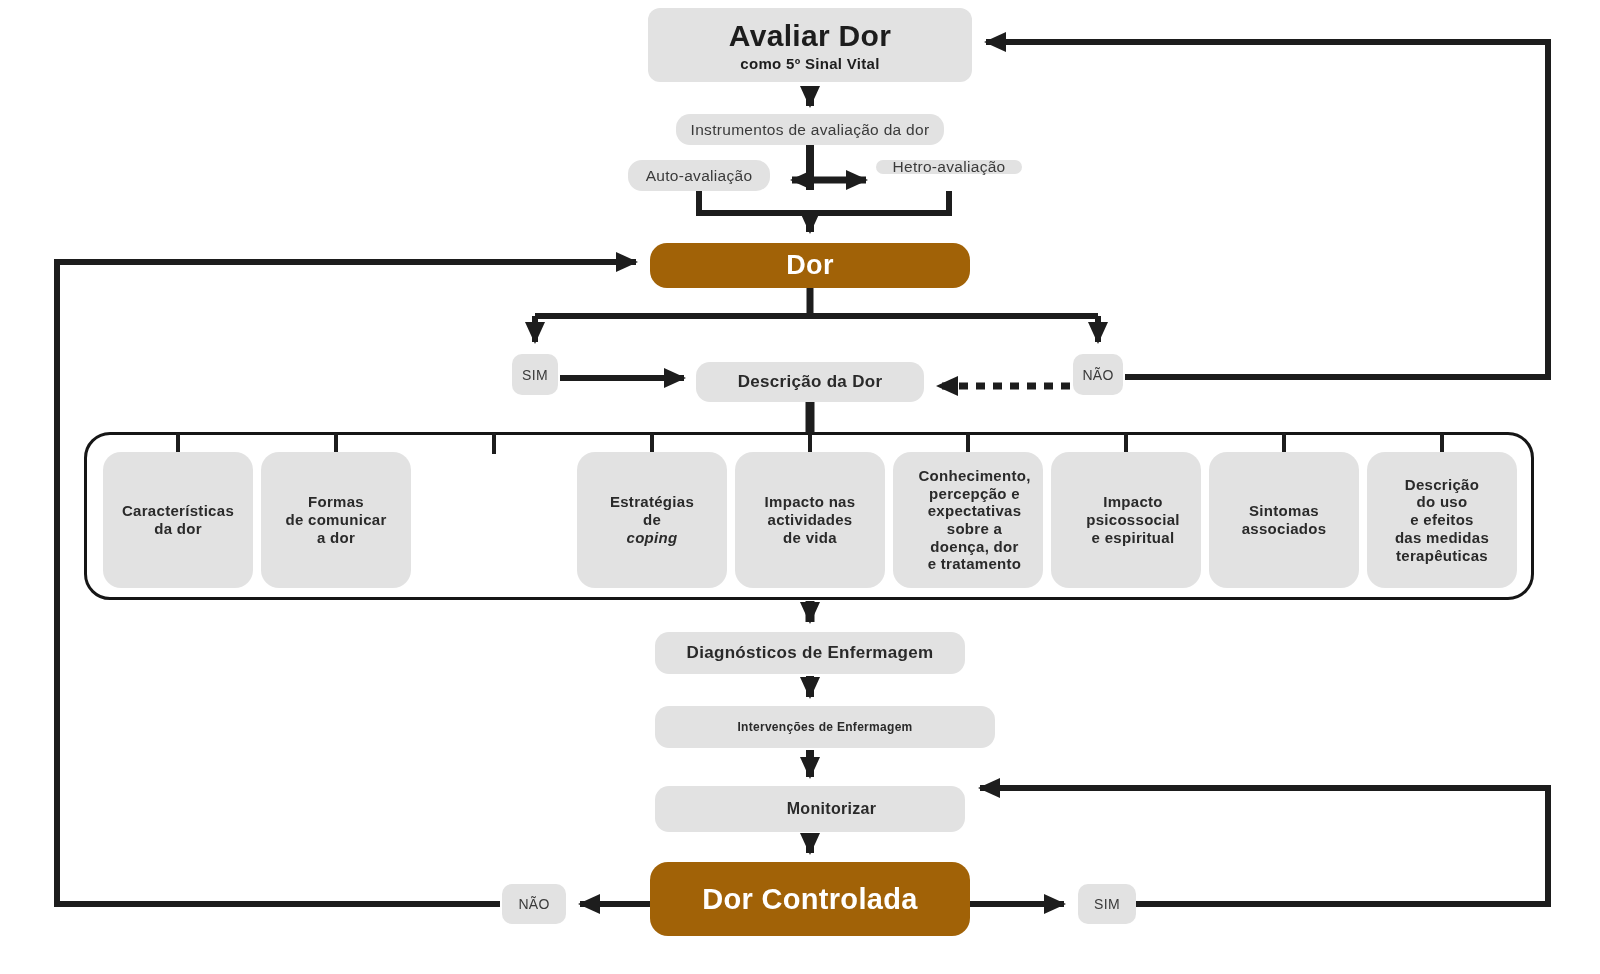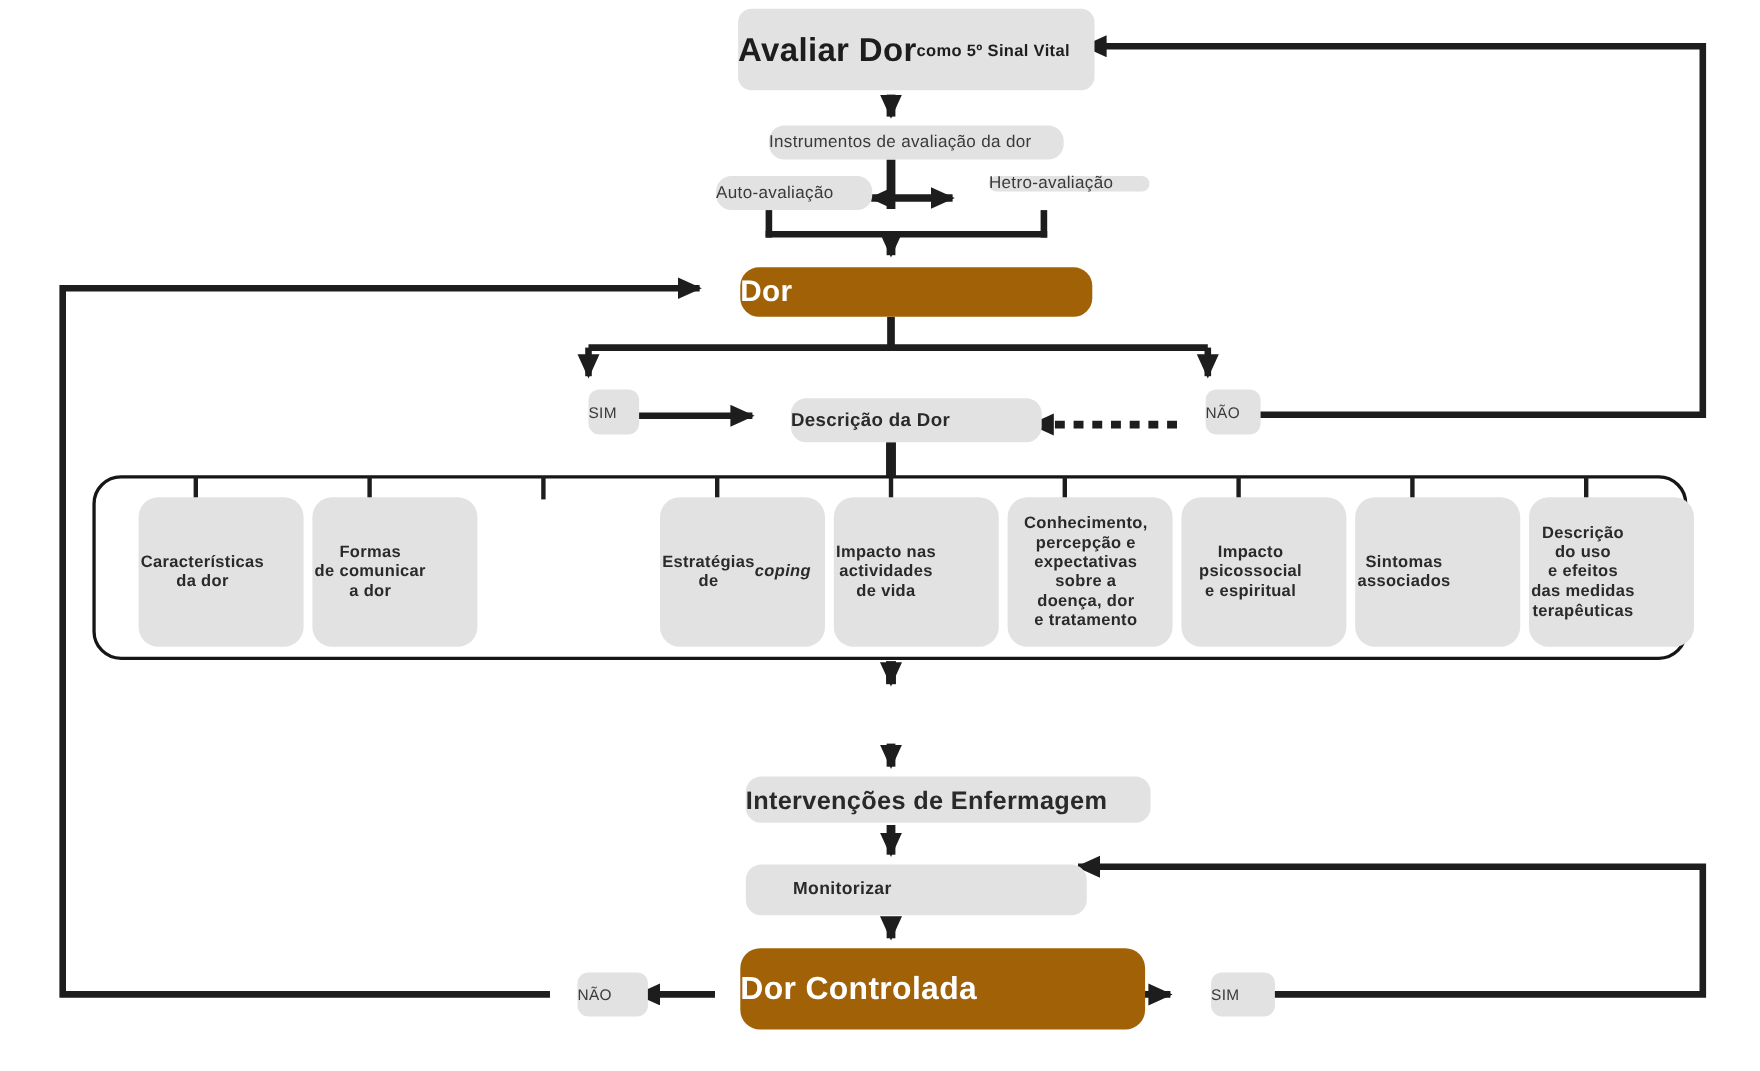--- a/index.html
+++ b/index.html
@@ -1,21 +1,21 @@
 <!DOCTYPE html>
 <html><head>
 <meta charset="utf-8">
 <style>
   html,body{margin:0;padding:0;background:#fff;}
   #stage{position:relative;width:1600px;height:974px;background:#ffffff;overflow:hidden;
          font-family:"Liberation Sans",sans-serif;color:#262626;}
   #connectors{position:absolute;left:0;top:0;z-index:1;pointer-events:none;}
-  .node{position:absolute;z-index:2;display:flex;flex-direction:row;align-items:center;
-        justify-content:flex-start;text-align:center;background:#e2e2e2;border-radius:12px;
-        color:#2a2a2a;letter-spacing:.3px;white-space:pre-line;box-sizing:border-box;margin-left:23px;}
+  .node{position:absolute;z-index:2;display:flex;flex-direction:column;align-items:center;
+        justify-content:center;text-align:center;background:#e2e2e2;border-radius:12px;
+        color:#2a2a2a;letter-spacing:.3px;white-space:pre-line;box-sizing:border-box;}
   .dark{background:#a16207;color:#ffffff;}
   .bold{font-weight:bold;}
   .reg{font-weight:normal;color:#3a3a3a;}
   .pill{border-radius:14px;}
   .tag{border-radius:10px;font-size:14px;}
   .detail{top:452px;width:150px;height:136px;border-radius:18px;font-weight:bold;
           font-size:15px;line-height:1.18;padding:4px 2px;}
   #container-box{position:absolute;z-index:0;left:84px;top:432px;width:1450px;height:168px;
           border:3px solid #161616;border-radius:26px;background:#ffffff;box-sizing:border-box;}
   .t-title{font-size:30px;font-weight:bold;line-height:1.1;color:#1d1d1d;}
@@ -145,30 +145,33 @@
   <div class="node detail" style="left:1209px;">
     <span>Sintomas
 associados</span></div>
   <div class="node detail" style="left:1367px;">
     <span>Descrição
 do uso
 e efeitos
 das medidas
 terapêuticas</span></div>
 
+  <div class="node pill bold" style="left:655px;top:632px;width:310px;height:42px;font-size:17px;">
+    <span>Diagnósticos de Enfermagem</span>
+  </div>
 
-  <div class="node pill bold" style="left:655px;top:706px;width:368px;height:42px;font-size:23px;">
+  <div class="node pill bold" style="left:655px;top:706px;width:340px;height:42px;font-size:12px;">
     <span>Intervenções  de Enfermagem</span>
   </div>
 
   <div class="node pill bold" style="left:655px;top:786px;width:310px;height:46px;font-size:16px;padding-left:43px;">
     <span>Monitorizar</span>
   </div>
 
-  <div class="node dark bold" style="left:650px;top:862px;width:368px;height:74px;border-radius:18px;font-size:29px;">
+  <div class="node dark bold" style="left:650px;top:862px;width:320px;height:74px;border-radius:18px;font-size:29px;">
     <span>Dor Controlada</span>
   </div>
 
   <div class="node tag reg" style="left:502px;top:884px;width:64px;height:40px;">
     <span>NÃO</span>
   </div>
 
   <div class="node tag reg" style="left:1078px;top:884px;width:58px;height:40px;">
     <span>SIM</span>
   </div>

